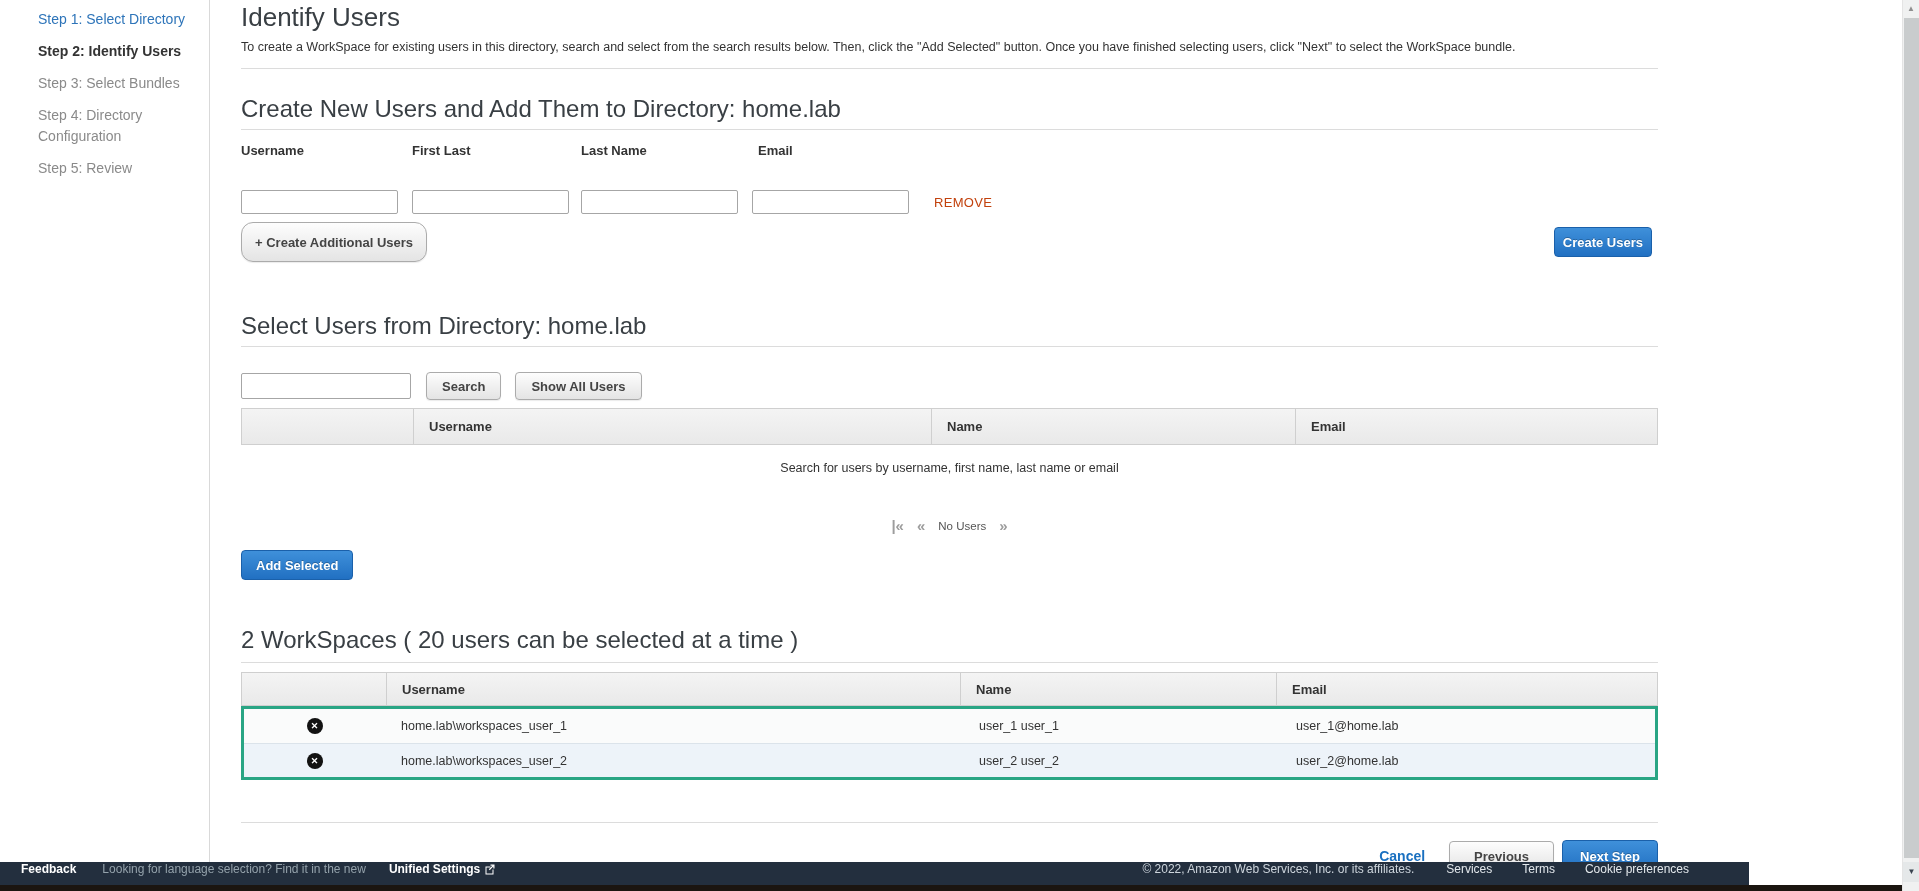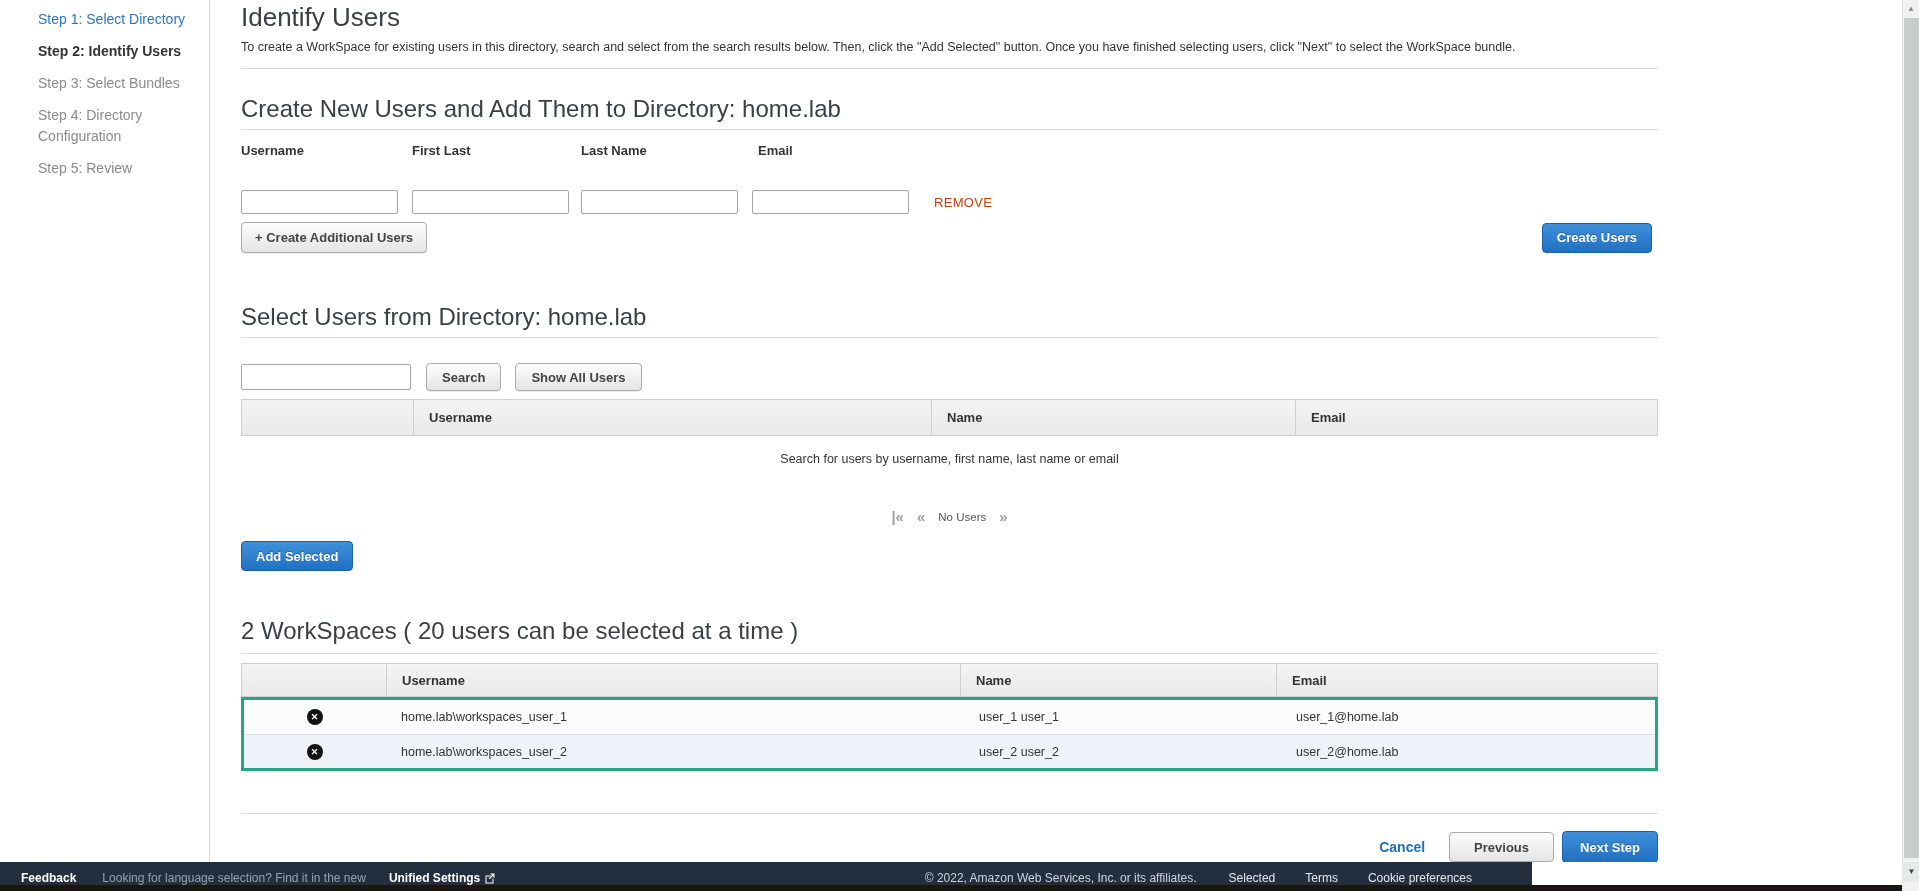--- a/index.html
+++ b/index.html
@@ -35,22 +35,22 @@
   .labels span:nth-child(4){ width:158px; }
   .inputs { display:flex; margin-top:32px; align-items:center; }
   .cellw1{ width:171px; } .cellw2{ width:169px; } .cellw3{ width:171px; } .cellw4{ width:158px; }
   .txt { width:157px; height:24px; border:1px solid #a6a6a6; border-radius:2px; font-size:13px; padding:0 5px; background:#fff; }
   .remove-link { margin-left:24px; color:#c2410c; font-size:13px; letter-spacing:.3px; cursor:pointer; text-decoration:none; }
 
   .btn { font-weight:bold; font-size:13px; border-radius:4px; cursor:pointer; font-family:"Liberation Sans", sans-serif; }
   .btn-gray { background:linear-gradient(#fdfdfd,#e4e4e4); border:1px solid #ababab; color:#444; box-shadow:0 1px 1px rgba(0,0,0,.08); }
   .btn-blue { background:linear-gradient(#3f90da,#2170c2); border:1px solid #1a60aa; color:#fff; text-shadow:0 -1px 0 rgba(0,0,0,.25); }
   .btn-row { margin-top:8px; display:flex; justify-content:space-between; align-items:center; width:1411px; }
-  .btn-add-users { height:31px; padding:0 13px; }
-  .btn-create-users { height:30px; padding:0 14px; }
+  .btn-add-users { height:40px; padding:0 13px;border-radius:12px; }
+  .btn-create-users { height:30px; padding:0 8px; }
 
   .h2-select { margin-top:52px; }
   .search-row { margin-top:25px; display:flex; align-items:center; }
   .search-input { width:170px; height:26px; margin-right:15px; }
   .btn-search { height:28px; padding:0 15px; margin-right:14px; }
   .btn-showall { height:28px; padding:0 15px; }
 
   .table { margin-top:8px; width:1417px; }
   .thead { display:flex; height:37px; background:linear-gradient(#f4f4f4,#e9e9e9); border:1px solid #cfcfcf; align-items:stretch; font-weight:bold; font-size:13px; color:#333; }
   .th { display:flex; align-items:center; padding-left:15px; border-left:1px solid #cfcfcf; }
@@ -77,21 +77,21 @@
   .rc4 { flex:1; padding-left:21px; }
   .x-icon { width:16px; height:16px; border-radius:50%; background:#121212; color:#fff; font-size:9px; font-weight:bold; display:flex; align-items:center; justify-content:center; cursor:pointer; }
 
   .hr-bot { margin-top:42px; }
   .nav-row { margin-top:17px; display:flex; justify-content:flex-end; align-items:center; width:1417px; }
   .cancel-link { color:#1a70c0; font-weight:bold; font-size:14px; margin-right:24px; cursor:pointer; text-decoration:none; }
   .btn-previous { height:30px; padding:0 24px; margin-right:8px; }
   .btn-next { height:32px; padding:0 17px; }
 
   
-  .aws-footer { position:absolute; left:0; top:862px; width:1532px; height:23px; background:#232f3e; display:flex; align-items:flex-end; font-size:12px; z-index:5; }
+  .aws-footer { position:absolute; left:0; top:862px; width:1749px; height:23px; background:#232f3e; display:flex; align-items:flex-start; font-size:12px; z-index:5; }
   .bottom-strip { position:absolute; left:0; top:885px; width:1919px; height:6px; background:#1b1510; z-index:4; }
   .f-feedback { margin-left:21px; color:#fff; font-weight:bold; cursor:pointer; }
   .f-lang { margin-left:26px; color:#94a2ab; }
   .f-unified { margin-left:7px; color:#fff; font-weight:bold; display:flex; align-items:center; gap:4px; cursor:pointer;padding-left:16px; }
   .f-right { margin-left:auto; display:flex; align-items:center; margin-right:60px; }
   .f-copy { color:#cdd5dc; margin-right:32px; }
   .f-link { color:#e3e8ec; margin-right:30px; cursor:pointer; }
   .f-link:last-child { margin-right:0; }
 
   
@@ -212,21 +212,21 @@
   <span class="f-lang">Looking for language selection? Find it in the new</span>
   <span class="f-unified">
     <span>Unified Settings</span>
     <svg width="12" height="12" viewBox="0 0 12 12">
       <path d="M1.5 3.5 h5 v1 h-4 v6 h6 v-4 h1 v5 h-8 z" fill="#fff"></path>
       <path d="M6.5 1.5 h4 v4 h-1.2 v-1.9 l-3.6 3.6 -0.9 -0.9 3.6 -3.6 h-1.9 z" fill="#fff"></path>
     </svg>
   </span>
   <span class="f-right">
     <span class="f-copy">© 2022, Amazon Web Services, Inc. or its affiliates.</span>
-    <span class="f-link">Selected</span>
+    <span class="f-link">Services</span>
     <span class="f-link">Terms</span>
     <span class="f-link">Cookie preferences</span>
   </span>
 </footer>
 <div class="bottom-strip"></div>
 
 <div class="scrollbar">
   <div class="sb-up">▲</div>
   <div class="sb-thumb"></div>
   <div class="sb-down">▼</div>

